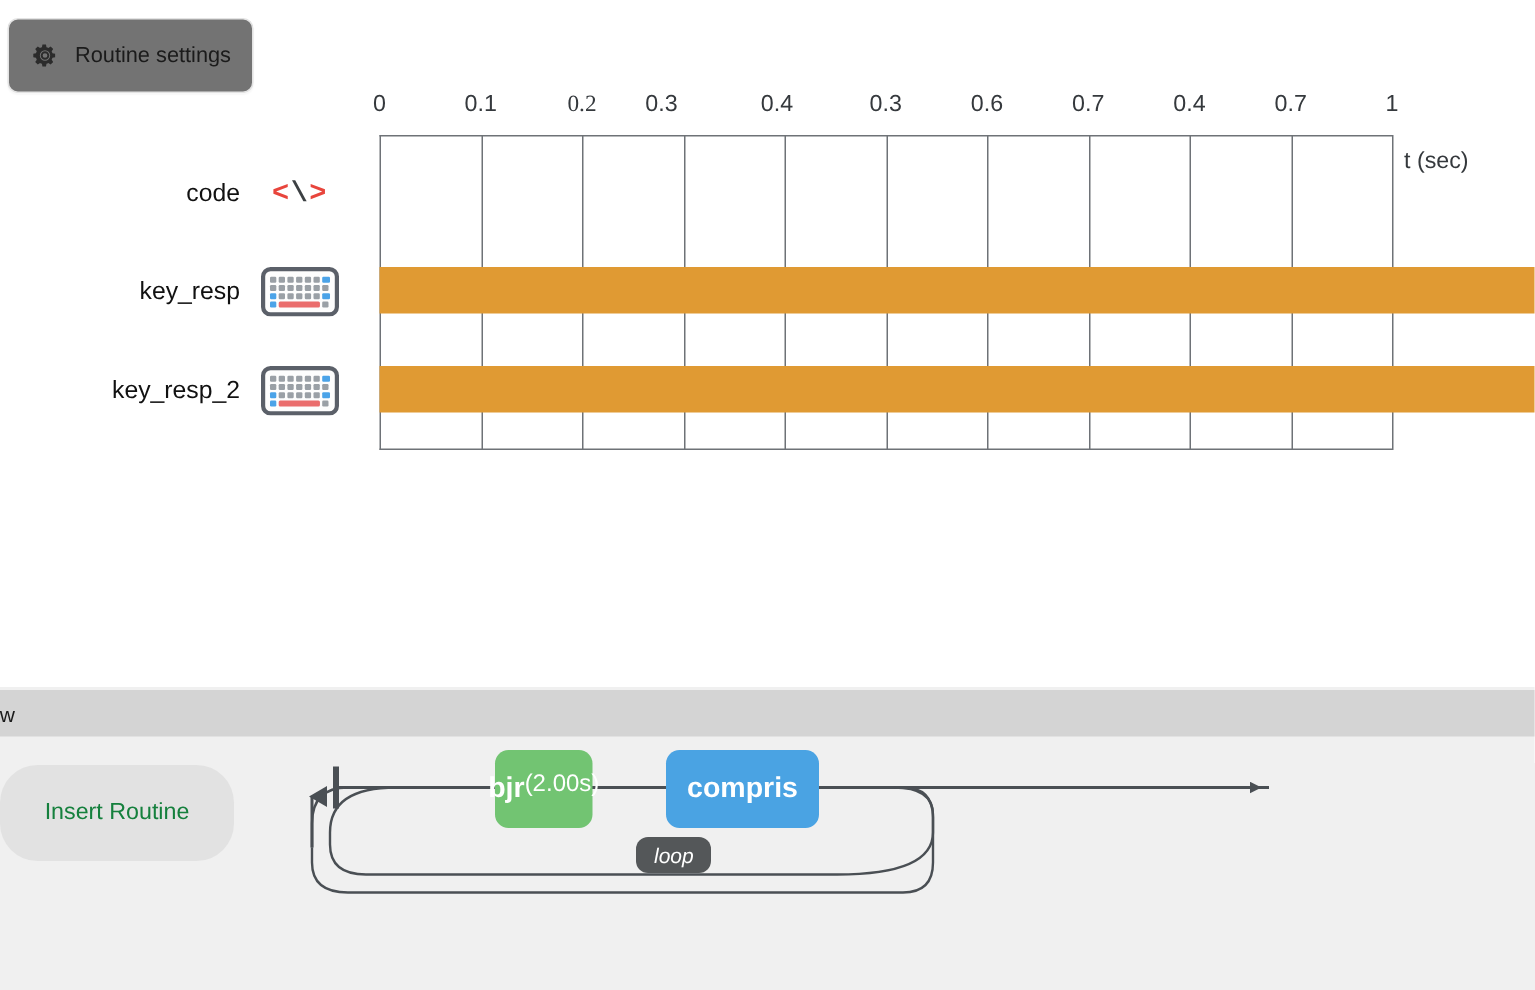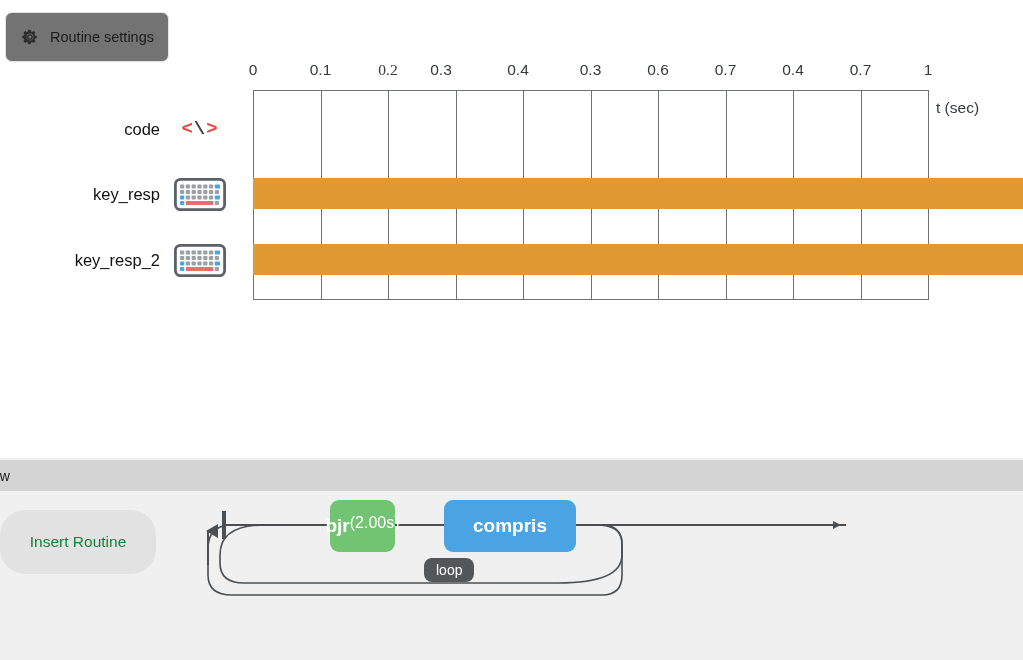--- a/index.html
+++ b/index.html
@@ -219,20 +219,21 @@
   #loop-pill {
     position: absolute;
     background: #545759;
     color: #ffffff;
     border-radius: 8px;
     font-size: 14px;
     padding: 5px 12px;
     line-height: 1;
     white-space: nowrap;
     cursor: pointer;
+    font-style: italic;
   }
 </style>
 </head>
 <body>
 
 <div id="routine-panel">
 
   <div id="routine-settings-btn">
     <span class="gear">
       <svg class="gear-svg" width="18" height="18" viewBox="0 0 24 24" aria-hidden="true">
@@ -397,20 +398,20 @@
       <path d="M 76 34 Q 52 34 52 58 L 52 74" fill="none" stroke="#4a4f54" stroke-width="1.6"></path>
       <path d="M 52 74 L 52 84 Q 52 104 76 104 L 446 104 Q 466 104 466 84 L 466 54 Q 466 34 446 34" fill="none" stroke="#4a4f54" stroke-width="1.6"></path>
       <path d="M 76 34 L 118 34" fill="none" stroke="#4a4f54" stroke-width="1.6"></path>
     </svg>
 
     <div class="node green" style="left:174px; top:9px; width:65px; height:52px;">
       <span class="node-name">bjr</span>
       <span class="node-dur">(2.00s)</span>
     </div>
 
-    <div class="node blue" style="left:288px; top:9px; width:132px; height:52px;">
+    <div class="node blue" style="left:288px; top:9px; width:102px; height:52px;">
       <span class="node-name">compris</span>
     </div>
 
 
     <div id="loop-pill" style="left:268px; top:67px;">loop</div>
   </div>
 </div>
 
 </body></html>

